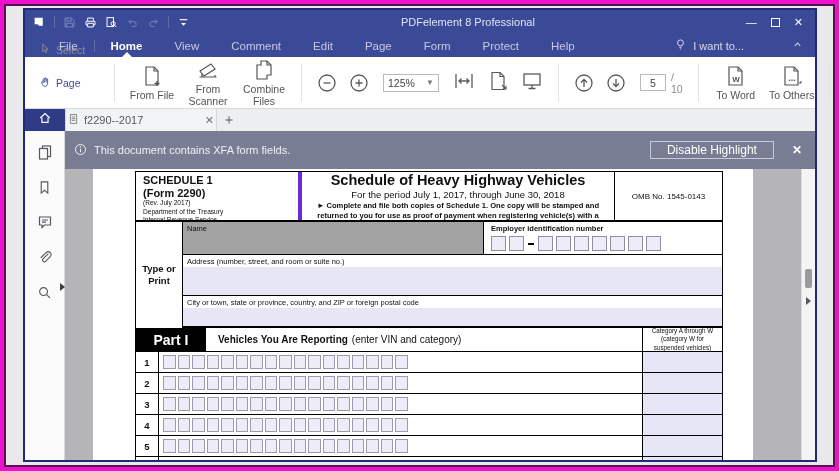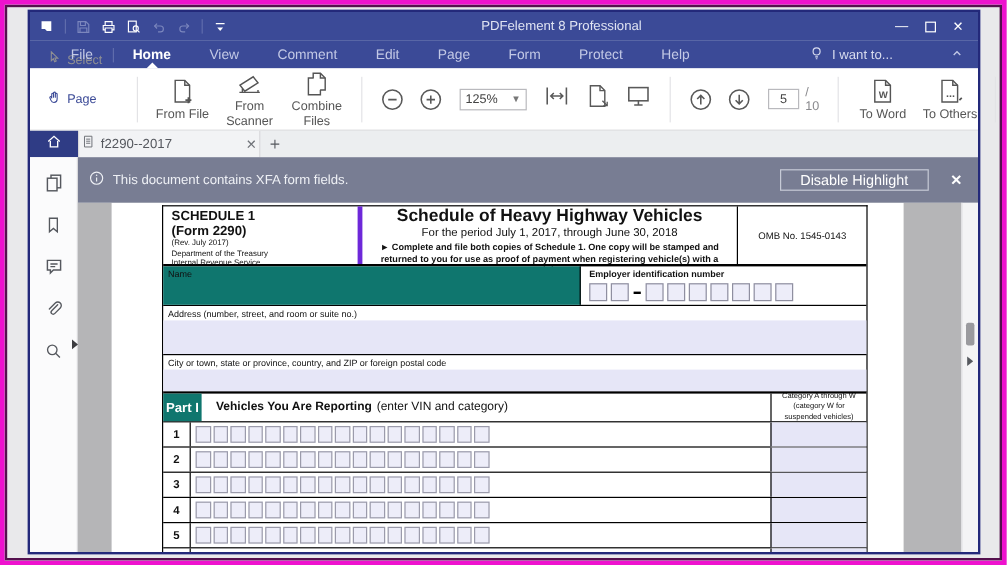--- a/index.html
+++ b/index.html
@@ -84,34 +84,34 @@
   .fh-mid { flex: 1; text-align: center; padding-top: 1px; }
   .fh-title { font-size: 14.5px; font-weight: bold; line-height: 1.1; }
   .fh-period { font-size: 9.5px; line-height: 1.2; }
   .fh-instr { font-size: 7.6px; font-weight: bold; line-height: 1.25; width: 94%; margin: 1px auto 0; }
   .fh-right { width: 108px; border-left: 1px solid #000; display: flex; align-items: center; justify-content: center; font-size: 8px; flex: none; }
 
   .f-body { display: flex; }
   .type-col { width: 47px; border-right: 1px solid #000; display: flex; align-items: center; justify-content: center; text-align: center; font-weight: bold; font-size: 9.5px; line-height: 1.3; flex: none; padding: 0 6px; }
   .fields { flex: 1; min-width: 0; }
   .row-name { display: flex; height: 33px; border-bottom: 1px solid #000; }
-  .name-cell { flex: 1; background: #0f766e; border-right: 1px solid #000; font-size: 7.5px; padding: 2px 0 0 4px; }
+  .name-cell { flex: 1; background: #a3a3a3; border-right: 1px solid #000; font-size: 7.5px; padding: 2px 0 0 4px; }
   .ein-cell { width: 238px; padding: 2px 0 0 7px; flex: none; }
   .ein-label { font-size: 7.5px; font-weight: bold; }
   .ein-boxes { display: flex; align-items: center; gap: 3px; margin-top: 3px; }
   .ebox { width: 15px; height: 15px; background: #ededf9; border: 1px solid #8f8fa0; flex: none; }
   .edash { width: 6px; height: 0; border-top: 2px solid #000; margin: 0 1px; flex: none; }
   .frow { display: flex; flex-direction: column; border-bottom: 1px solid #000; }
   .row-addr { height: 41px; }
   .row-city { height: 32px; border-bottom: 2px solid #000; }
   .flabel { font-size: 7.5px; padding: 2px 0 1px 4px; }
   .ffill { flex: 1; background: #e6e6f7; }
 
   .part1 { display: flex; height: 24px; border-bottom: 1px solid #000; align-items: stretch; }
-  .p1-badge { width: 32px; background: #0f766e; color: #fff; font-weight: bold; font-size: 11px; display: flex; align-items: center; justify-content: center; flex: none; }
+  .p1-badge { width: 70px; background: #000000; color: #fff; font-weight: bold; font-size: 14px; display: flex; align-items: center; justify-content: center; flex: none; }
   .p1-title { flex: 1; display: flex; align-items: center; padding-left: 12px; font-size: 10px; gap: 4px; }
   .p1-title .bold { font-weight: bold; }
   .p1-cat { width: 80px; border-left: 1px solid #000; font-size: 6.3px; line-height: 1.3; display: flex; align-items: center; justify-content: center; text-align: center; padding: 0 3px; flex: none; }
 
   .p1-row { display: flex; align-items: stretch; height: 21px; border-bottom: 1px solid #000; }
   .p1-num { width: 23px; border-right: 1px solid #000; display: flex; align-items: center; justify-content: center; font-weight: bold; font-size: 9.5px; flex: none; }
   .p1-vins { display: flex; align-items: center; gap: 2px; margin-left: 4px; }
   .vbox { width: 12.5px; height: 14px; background: #ededf9; border: 1px solid #9b9bab; flex: none; }
   .p1-catcell { margin-left: auto; width: 80px; border-left: 1px solid #000; background: #e6e6f7; flex: none; }
 </style>
@@ -404,20 +404,21 @@
                 </div>
                 <div class="fh-mid">
                   <div class="fh-title">Schedule of Heavy Highway Vehicles</div>
                   <div class="fh-period">For the period July 1, 2017, through June 30, 2018</div>
                   <div class="fh-instr">► Complete and file both copies of Schedule 1. One copy will be stamped and returned to you for use as proof of payment when registering vehicle(s) with a state.</div>
                 </div>
                 <div class="fh-right">OMB No. 1545-0143</div>
               </div>
 
               <div class="f-body">
+                <div class="type-col">Type or Print</div>
                 <div class="fields">
                   <div class="row-name">
                     <div class="name-cell">Name</div>
                     <div class="ein-cell">
                       <div class="ein-label">Employer identification number</div>
                       <div class="ein-boxes">
                               <span class="ebox"></span>
                               <span class="ebox"></span>
                               <span class="edash"></span>
                               <span class="ebox"></span>

